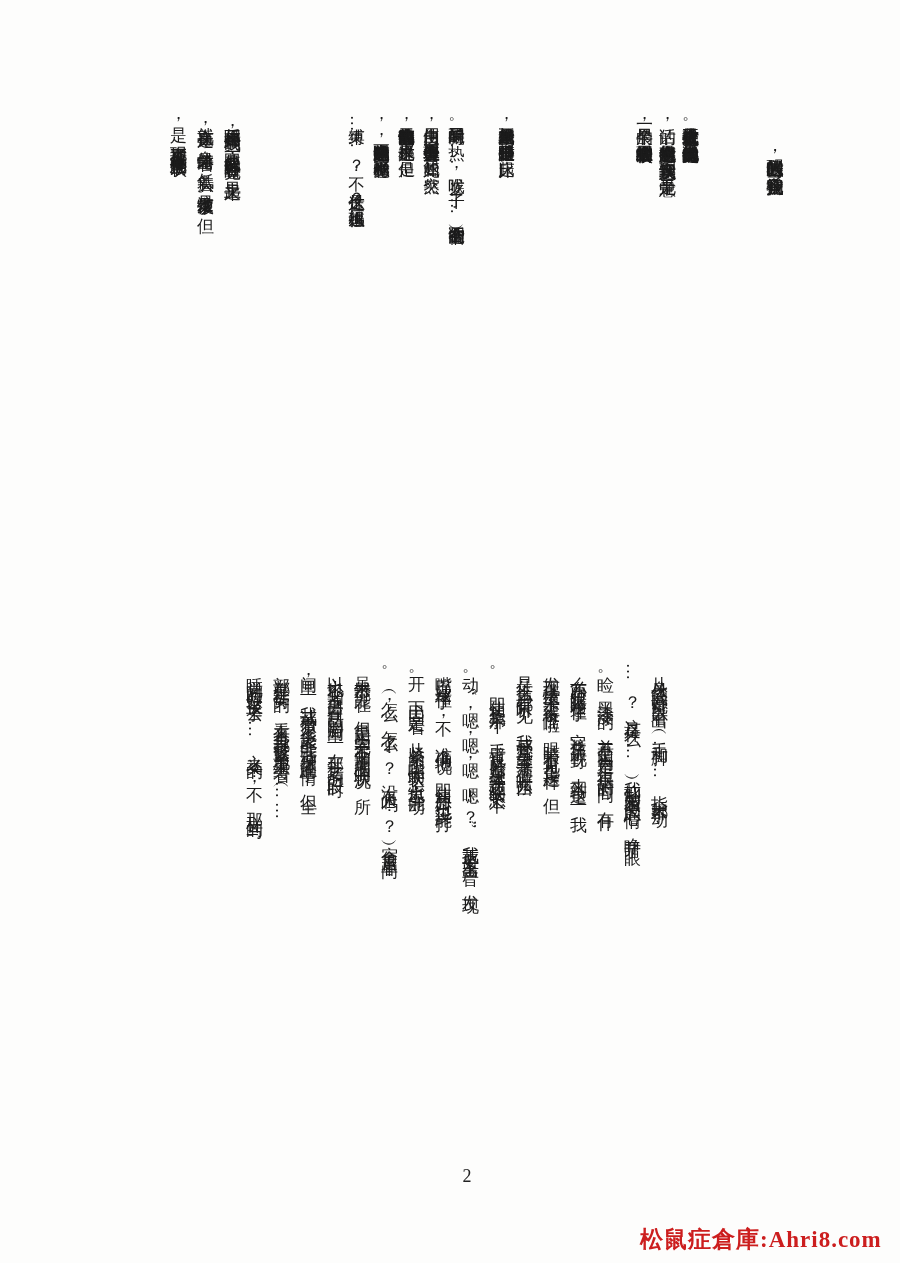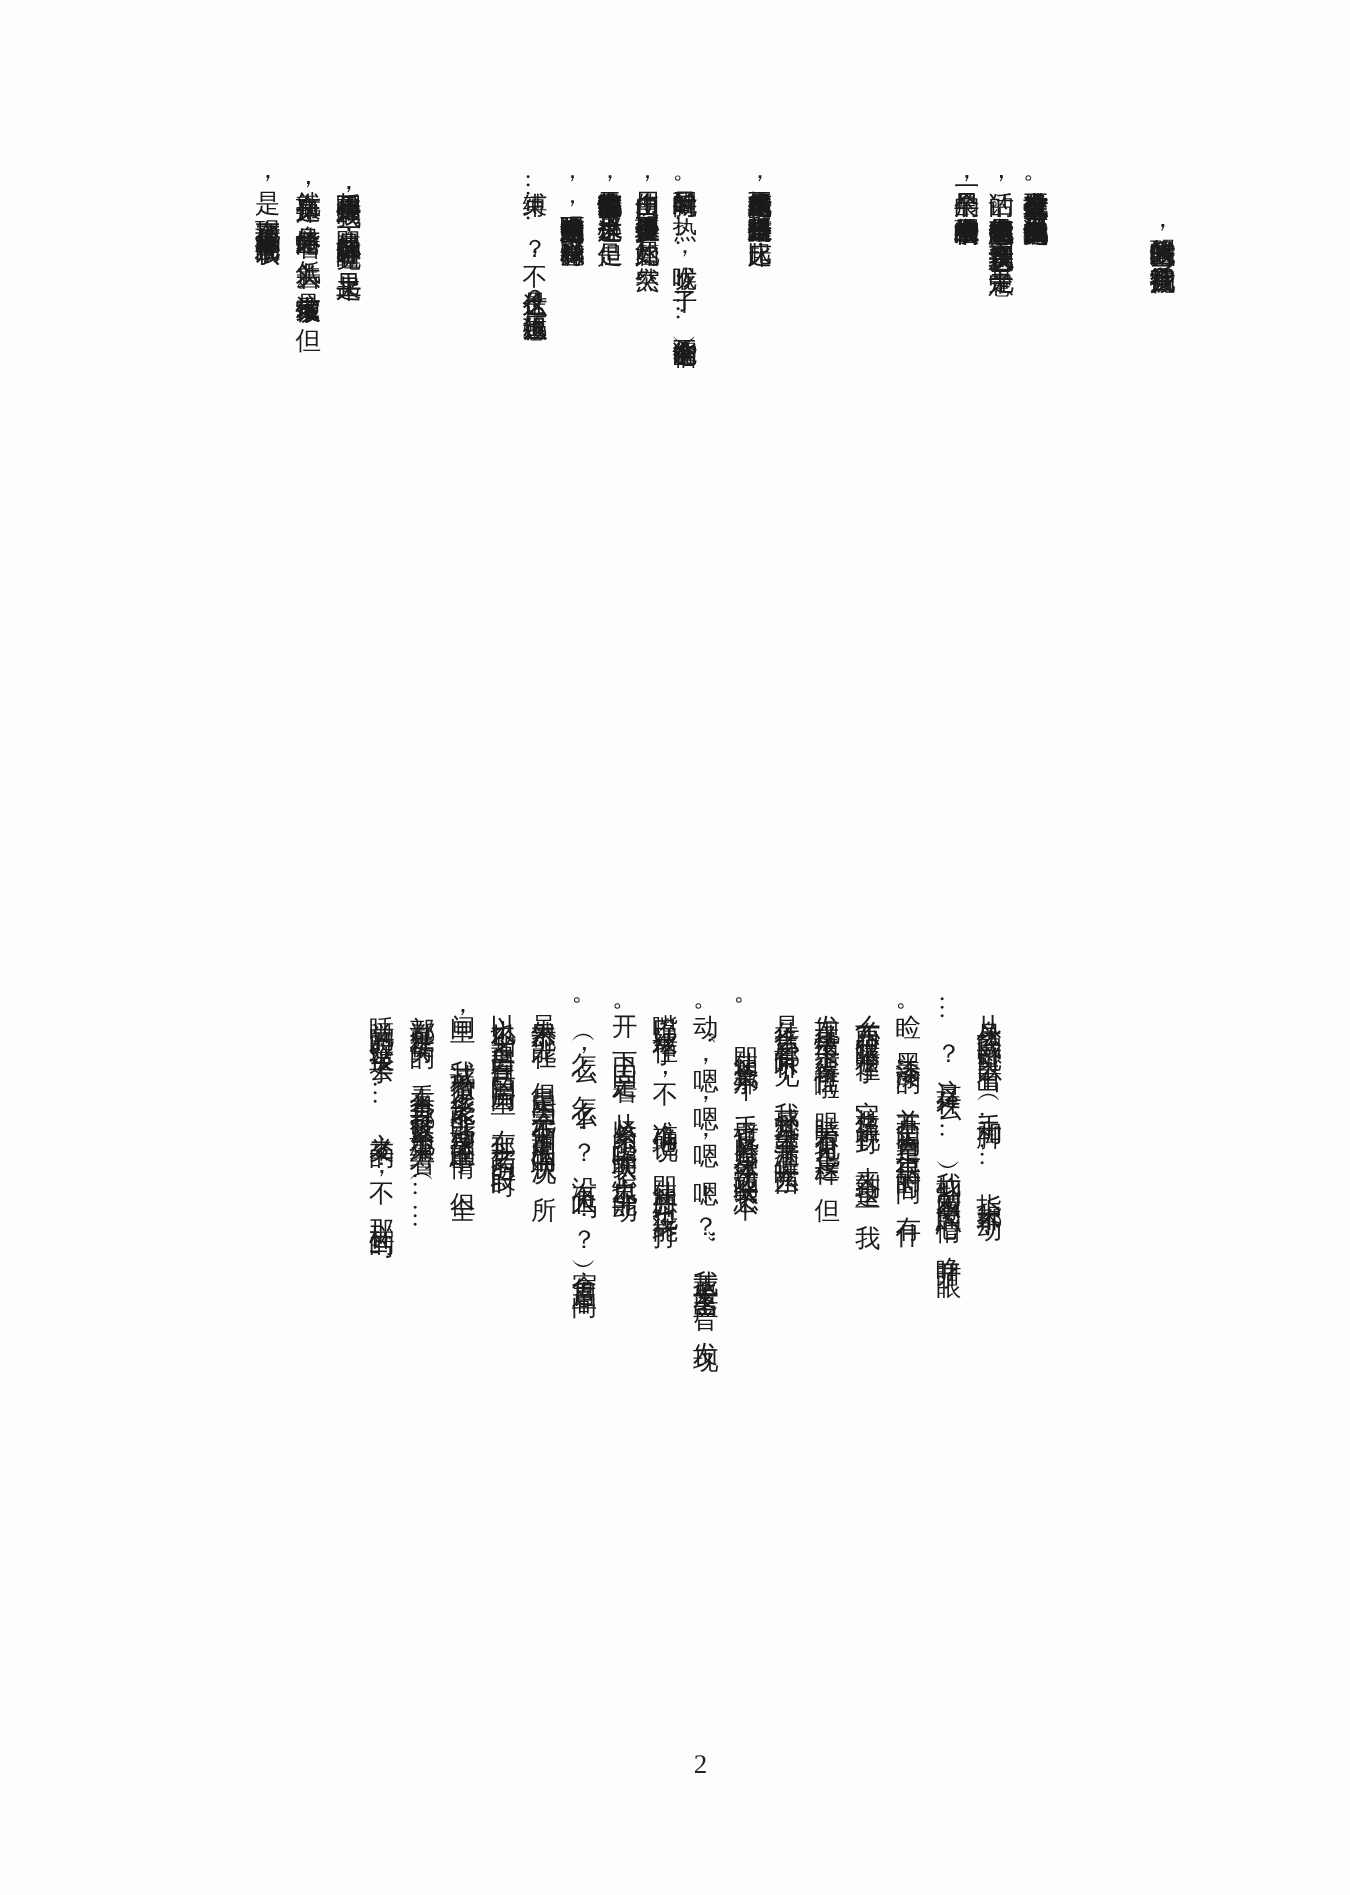--- a/index.html
+++ b/index.html
@@ -88,14 +88,15 @@
       <div>。（怎么，怎么了！？没有人吗！？）宿舍是单间，</div>
       <div>虽然不可能在，但是因为完全不知道周围的状况，所</div>
       <div>以也不知道自己在自己的房间里。在那之后的一段时</div>
       <div>间里，我试着做了很多能不能活动身体的事情，但全</div>
       <div>部都是徒劳的。看来全身都被紧紧地束缚着。（……</div>
       <div>睡觉的时候被送去了……之类的？不，那样的马</div>
     </div>
 
   <div class="pagenum">2</div>
 
+  <div class="watermark" style="color: rgb(204, 30, 30);">松鼠症倉庫:Ahri8.com</div>
 
 </div>
 
 </body></html>

